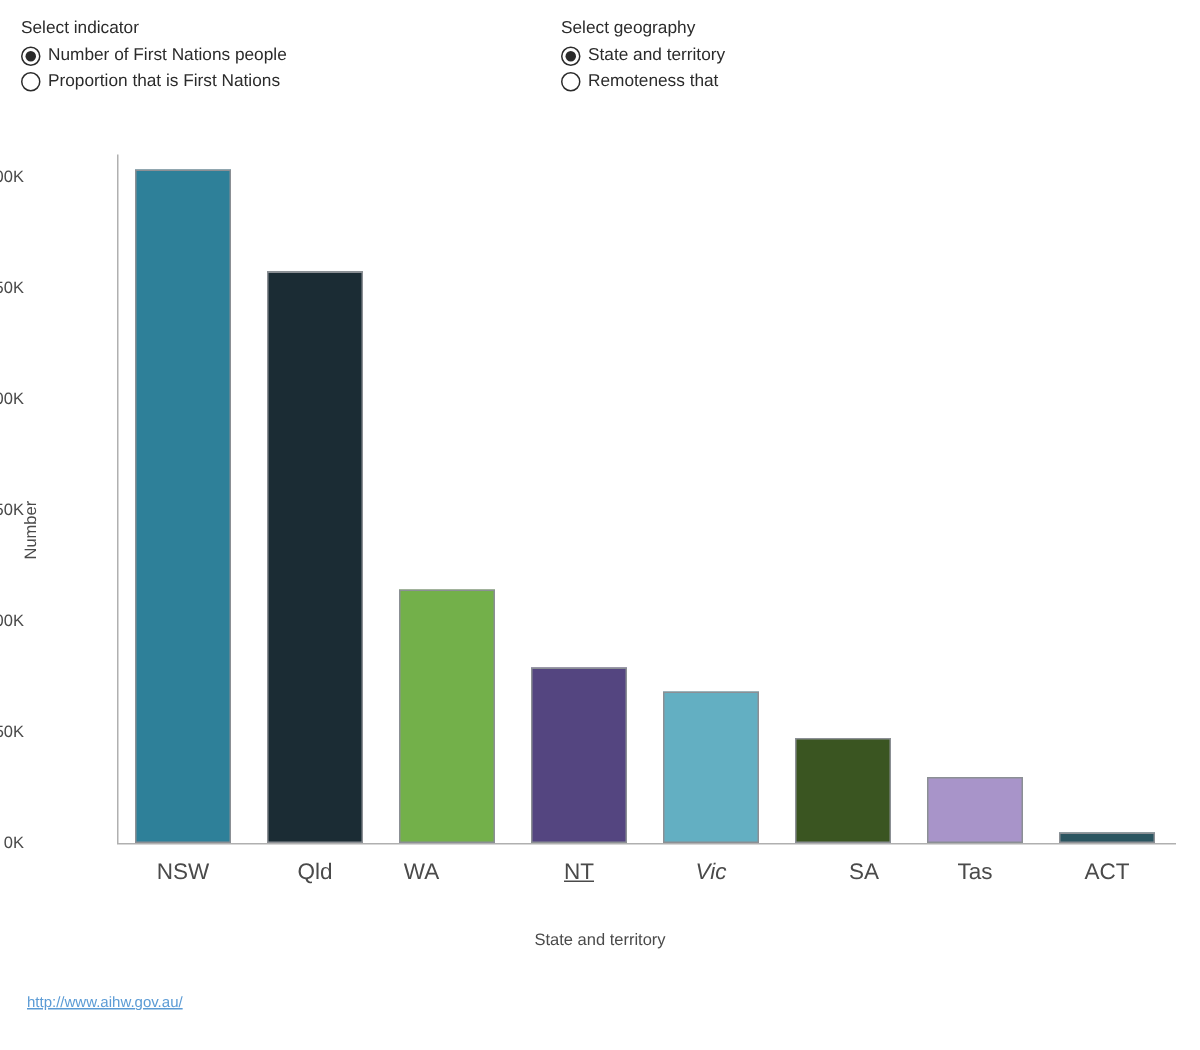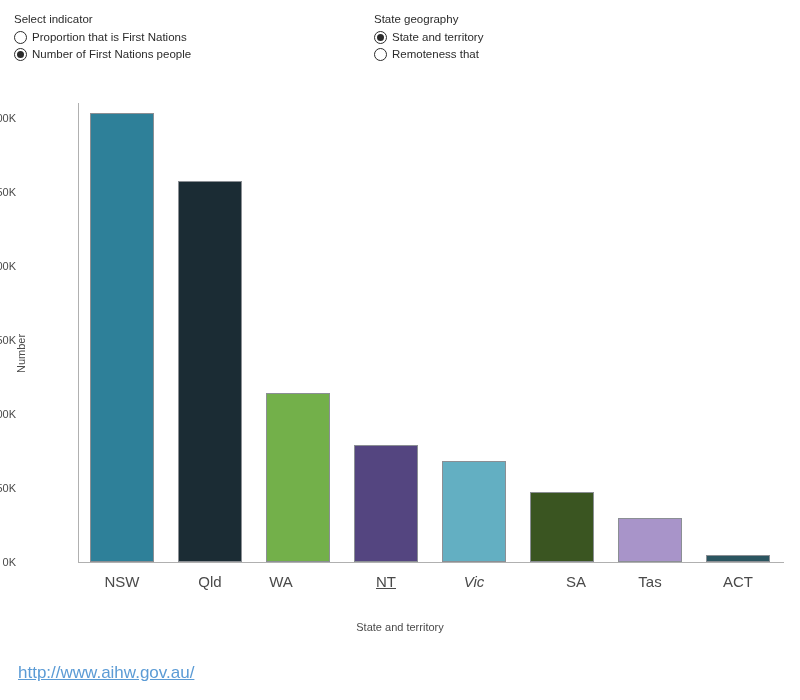--- a/index.html
+++ b/index.html
@@ -164,46 +164,46 @@
     position: absolute;
     left: 0;
     top: 655px;
     width: 800px;
     height: 45px;
   }
   #source-link {
     position: absolute;
     left: 18px;
     top: 8px;
-    font-size: 17px;
+    font-size: 10px;
     color: #5b9bd5;
     cursor: pointer;
   }
 </style>
 </head>
 <body>
 
 <div id="controls">
 
   <div class="control-group" id="indicator-group">
     <div class="group-title">Select indicator</div>
 
+    <div class="radio-row selected">
+      <span class="radio-mark"></span>
+      <span class="radio-label">Number of First Nations people</span>
+    </div>
+
     <div class="radio-row">
       <span class="radio-mark"></span>
       <span class="radio-label">Proportion that is First Nations</span>
     </div>
-
-    <div class="radio-row selected">
-      <span class="radio-mark"></span>
-      <span class="radio-label">Number of First Nations people</span>
-    </div>
   </div>
 
   <div class="control-group" id="geography-group">
-    <div class="group-title">State geography</div>
+    <div class="group-title">Select geography</div>
 
     <div class="radio-row selected">
       <span class="radio-mark"></span>
       <span class="radio-label">State and territory</span>
     </div>
 
     <div class="radio-row">
       <span class="radio-mark"></span>
       <span class="radio-label">Remoteness that</span>
     </div>

